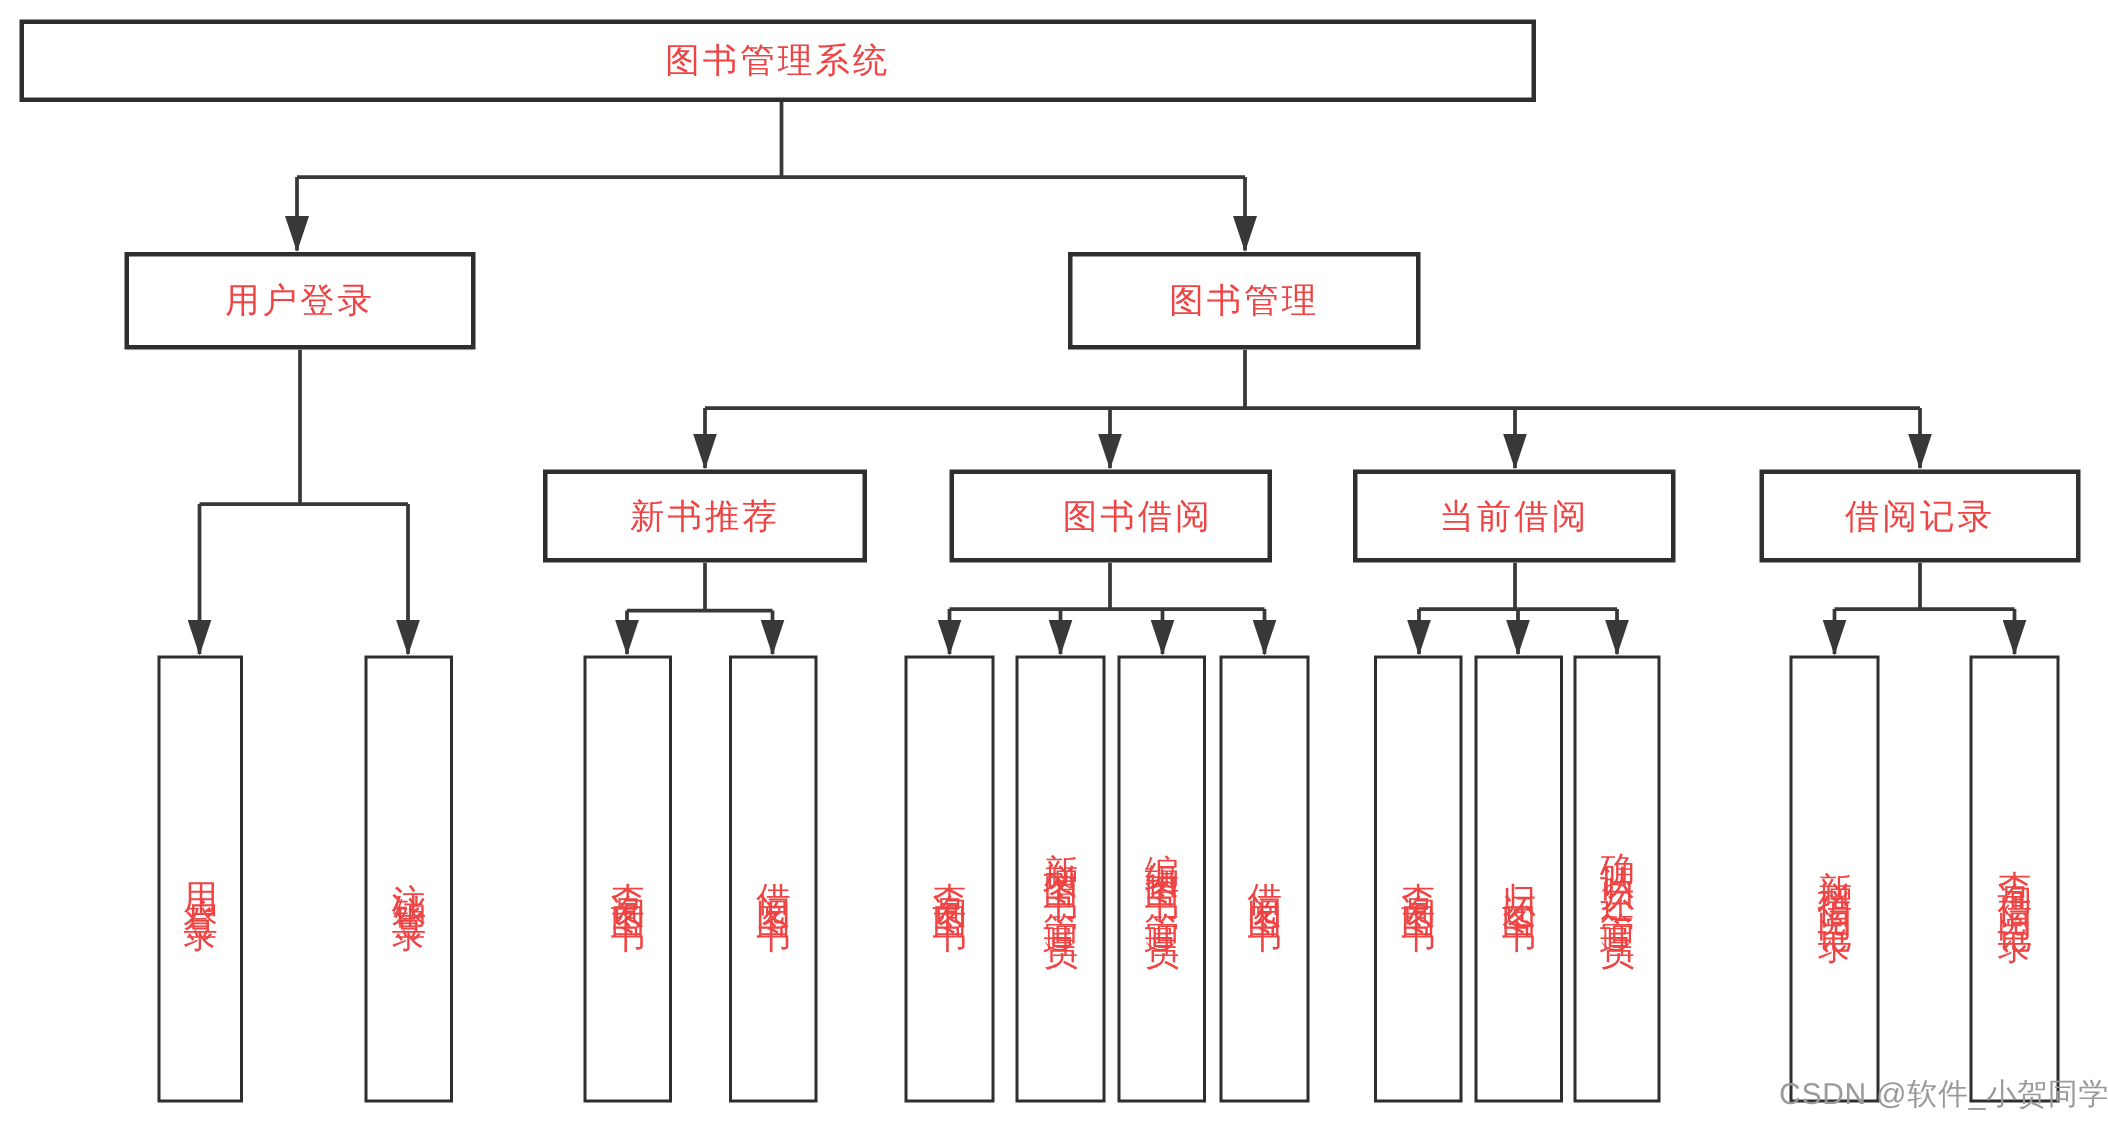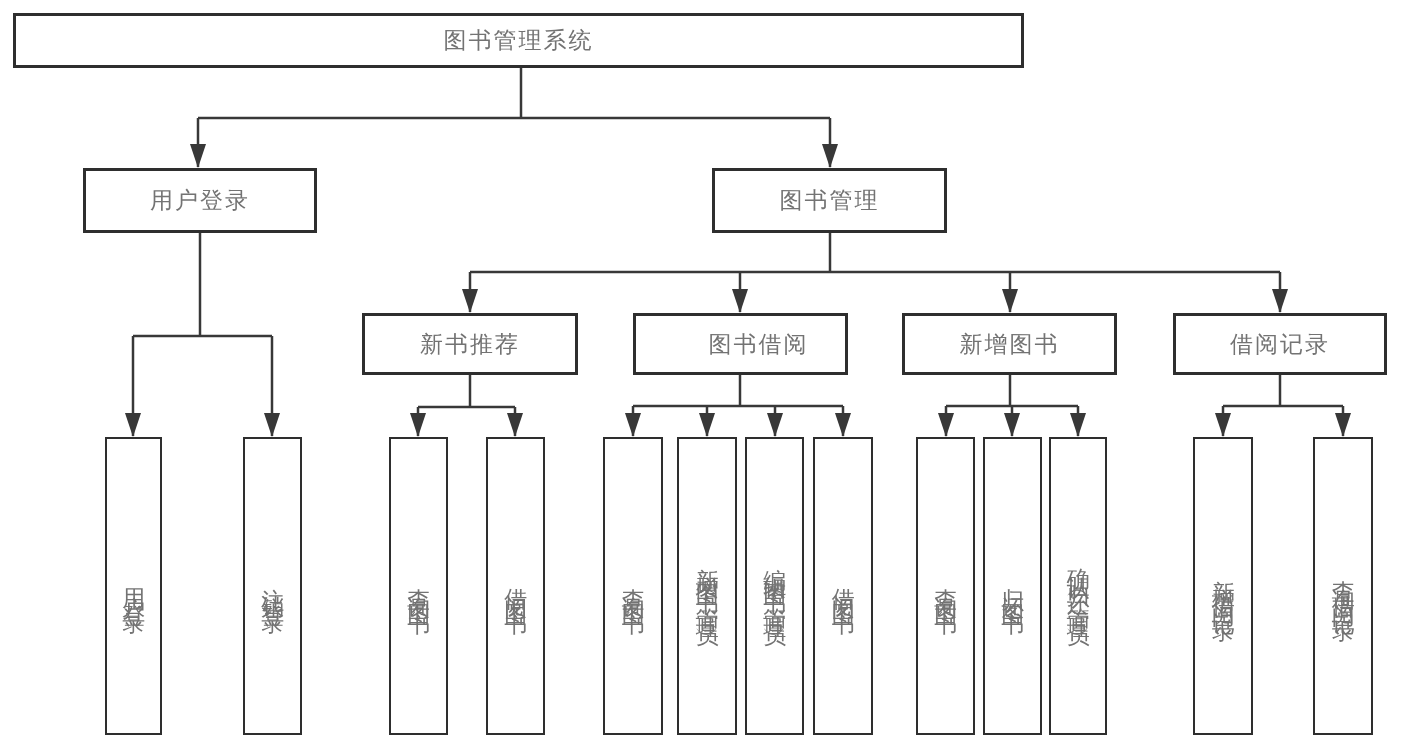--- a/index.html
+++ b/index.html
@@ -28,21 +28,21 @@
     box-sizing: border-box;
     background: #ffffff;
     border: 3px solid #2e2e2e;
     display: flex;
     align-items: center;
     justify-content: center;
     z-index: 2;
   }
   .node span {
     font-size: 23px;
-    color: #737373;
+    color: #ef4444;
     letter-spacing: 2px;
     white-space: nowrap;
   }
   .leaf {
     border-width: 2.5px;
   }
   .leaf span {
     writing-mode: vertical-rl;
     text-orientation: mixed;
     letter-spacing: 8px;
@@ -127,21 +127,21 @@
     <span>图书管理</span>
   </div>
 
   <div class="node" style="left:362px; top:313px; width:216px; height:62px;">
     <span>新书推荐</span>
   </div>
   <div class="node" style="left:633px; top:313px; width:215px; height:62px;padding-left:36px;">
     <span>图书借阅</span>
   </div>
   <div class="node" style="left:902px; top:313px; width:215px; height:62px;">
-    <span>新增图书</span>
+    <span>当前借阅</span>
   </div>
   <div class="node" style="left:1173px; top:313px; width:214px; height:62px;">
     <span>借阅记录</span>
   </div>
 
   <div class="node leaf" style="left:105px; top:437px; width:57px; height:298px;">
     <span>用户登录</span>
   </div>
   <div class="node leaf" style="left:243px; top:437px; width:59px; height:298px;">
     <span>注销登录</span>
@@ -177,14 +177,15 @@
     <span>确认归还（管理员）</span>
   </div>
 
   <div class="node leaf" style="left:1193px; top:437px; width:60px; height:298px;">
     <span>新增借阅记录</span>
   </div>
   <div class="node leaf" style="left:1313px; top:437px; width:60px; height:298px;">
     <span>查询借阅记录</span>
   </div>
 
+  <div class="watermark">CSDN @软件_小贺同学</div>
 
 </div>
 
 </body></html>

